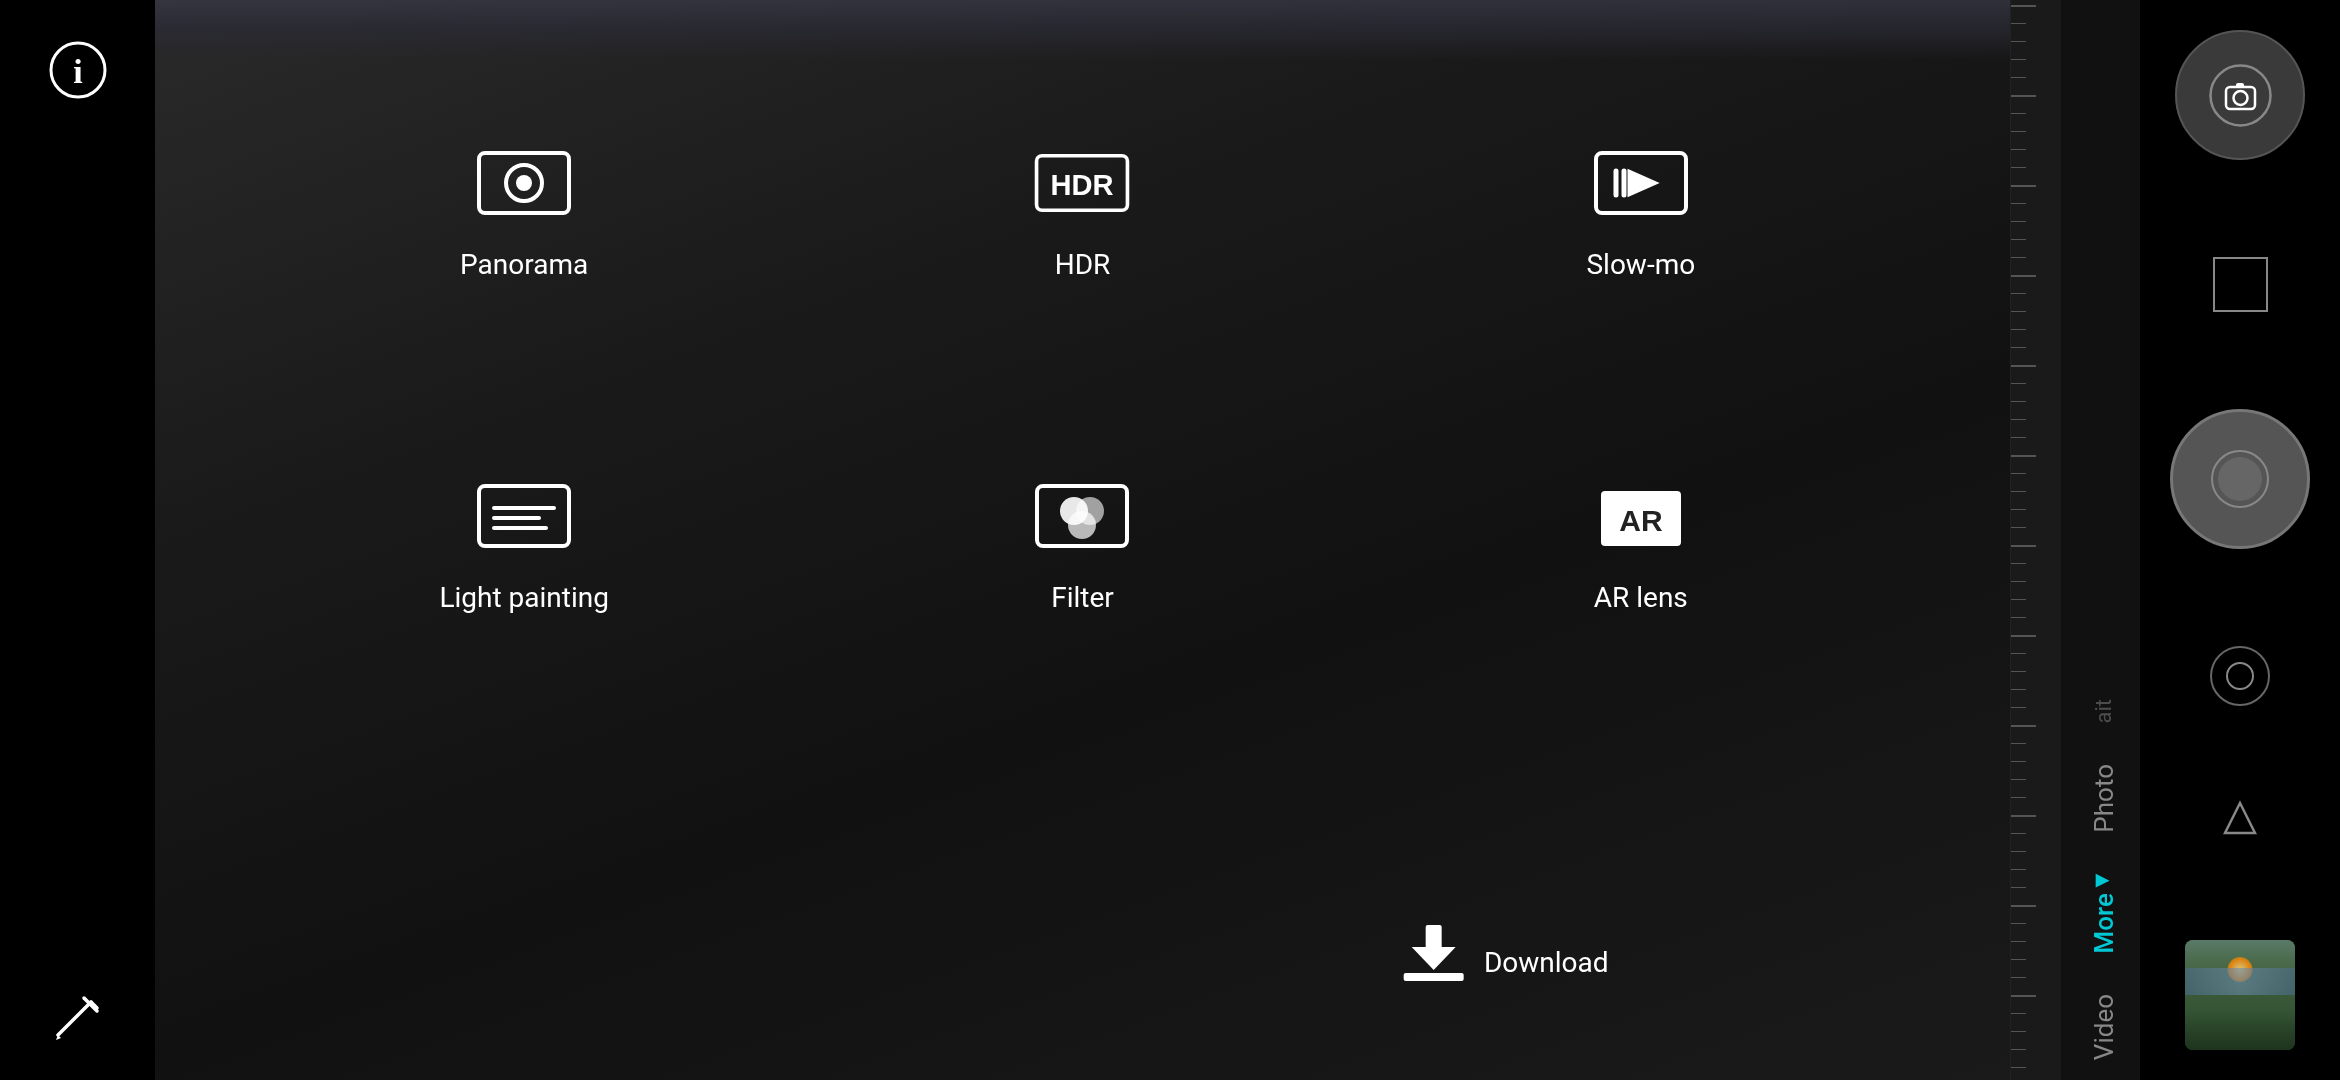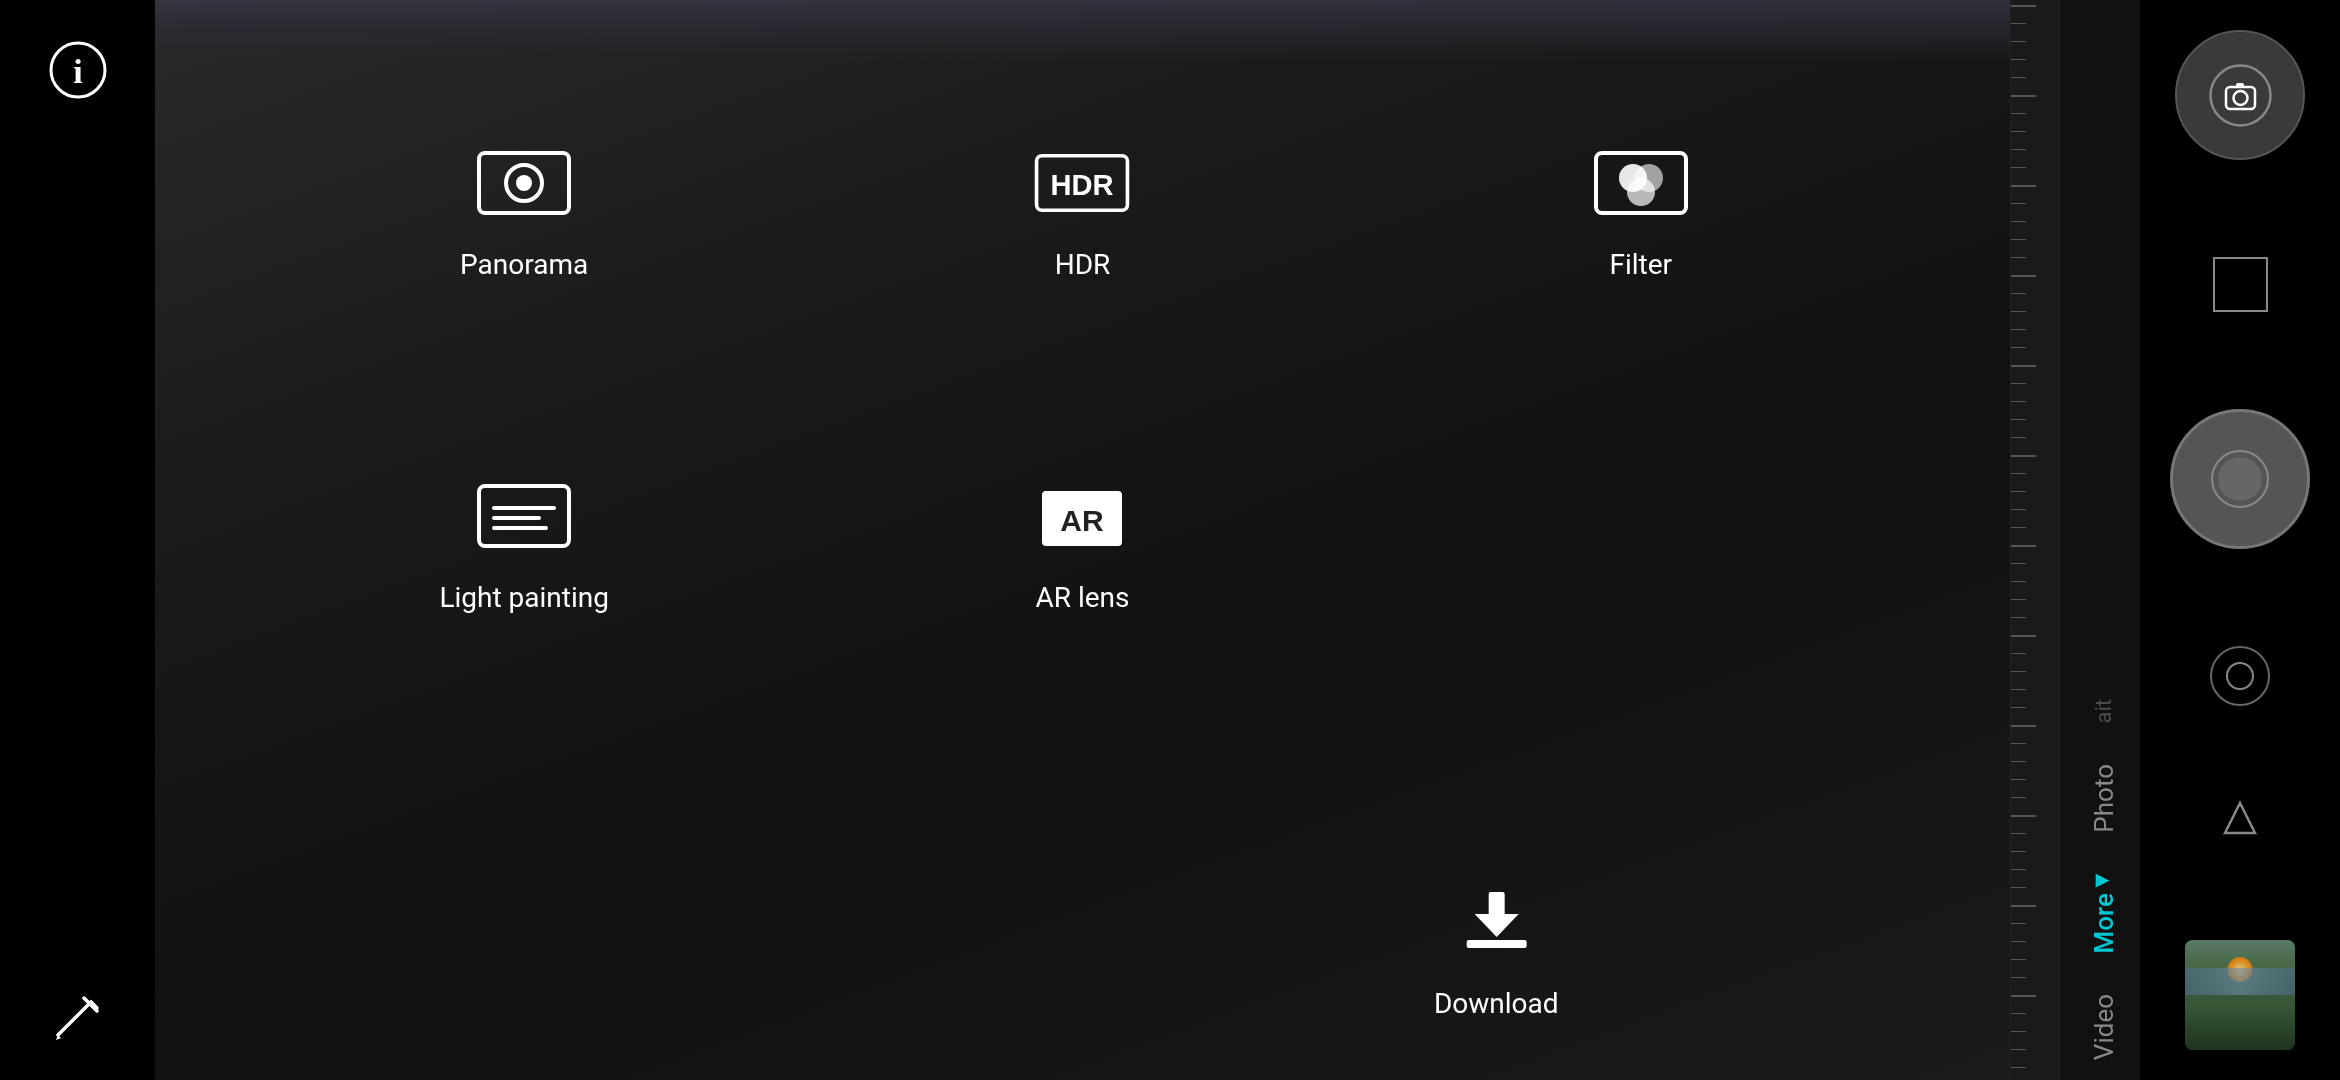--- a/index.html
+++ b/index.html
@@ -267,60 +267,71 @@
       <div class="mode-icon">
         <svg width="110" height="80" viewBox="0 0 110 80" fill="none">
           <rect x="5" y="10" width="100" height="60" rx="6" stroke="white" stroke-width="4"></rect>
           <text x="55" y="53" text-anchor="middle" fill="white" font-size="32" font-weight="bold" font-family="Arial">HDR</text>
         </svg>
       </div>
       <span class="mode-label">HDR</span>
     </div>
 
 
+    <div class="mode-item">
+      <div class="mode-icon">
+        <svg width="100" height="80" viewBox="0 0 100 80" fill="none">
+          <rect x="5" y="10" width="90" height="60" rx="6" stroke="white" stroke-width="4"></rect>
+          <polygon points="38,28 38,52 65,40" stroke="white" stroke-width="3" fill="white"></polygon>
+          <line x1="25" y1="28" x2="25" y2="52" stroke="white" stroke-width="5" stroke-linecap="round"></line>
+          <line x1="33" y1="28" x2="33" y2="52" stroke="white" stroke-width="5" stroke-linecap="round"></line>
+        </svg>
+      </div>
+      <span class="mode-label">Slow-mo</span>
+    </div>
+
+    <div class="mode-item">
+      <div class="mode-icon">
+        <svg width="100" height="80" viewBox="0 0 100 80" fill="none">
+          <rect x="5" y="10" width="90" height="60" rx="6" stroke="white" stroke-width="4"></rect>
+          <line x1="20" y1="32" x2="80" y2="32" stroke="white" stroke-width="4" stroke-linecap="round"></line>
+          <line x1="20" y1="42" x2="65" y2="42" stroke="white" stroke-width="4" stroke-linecap="round"></line>
+          <line x1="20" y1="52" x2="72" y2="52" stroke="white" stroke-width="4" stroke-linecap="round"></line>
+        </svg>
+      </div>
+      <span class="mode-label">Light painting</span>
+    </div>
 
     <div class="mode-item">
       <div class="mode-icon">
         <svg width="100" height="80" viewBox="0 0 100 80" fill="none">
           <rect x="5" y="10" width="90" height="60" rx="6" stroke="white" stroke-width="4"></rect>
           <circle cx="42" cy="35" r="14" fill="white" opacity="0.9"></circle>
           <circle cx="58" cy="35" r="14" fill="white" opacity="0.6"></circle>
           <circle cx="50" cy="49" r="14" fill="white" opacity="0.7"></circle>
         </svg>
       </div>
       <span class="mode-label">Filter</span>
     </div>
 
-    <div class="mode-item">
-      <div class="mode-icon">
-        <svg width="100" height="80" viewBox="0 0 100 80" fill="none">
-          <rect x="5" y="10" width="90" height="60" rx="6" stroke="white" stroke-width="4"></rect>
-          <line x1="20" y1="32" x2="80" y2="32" stroke="white" stroke-width="4" stroke-linecap="round"></line>
-          <line x1="20" y1="42" x2="65" y2="42" stroke="white" stroke-width="4" stroke-linecap="round"></line>
-          <line x1="20" y1="52" x2="72" y2="52" stroke="white" stroke-width="4" stroke-linecap="round"></line>
-        </svg>
-      </div>
-      <span class="mode-label">Light painting</span>
-    </div>
-
 
     <div class="mode-item">
       <div class="mode-icon">
         <svg width="100" height="80" viewBox="0 0 100 80" fill="none">
           <rect x="10" y="15" width="80" height="55" rx="4" fill="white"></rect>
           <text x="50" y="55" text-anchor="middle" fill="#222" font-size="30" font-weight="bold" font-family="Arial">AR</text>
         </svg>
       </div>
       <span class="mode-label">AR lens</span>
     </div>
 
 
   </div>
 
-  <div style="position:absolute; bottom: 60px; left: calc(100px + (100% - 200px) * 3/4 + 0px); transform: translateX(-50%); display: flex; flex-direction: column; align-items: center; cursor: pointer;">
+  <div style="position:absolute; bottom: 60px; left: calc(100px + (100% - 200px) * 3/4 + 0px); transform: translateX(-50%); display: flex; flex-direction: row; align-items: center; cursor: pointer;">
     <div class="mode-icon">
       <svg width="100" height="80" viewBox="0 0 100 80" fill="none">
         <polygon points="50,55 28,32 72,32" fill="white"></polygon>
         <rect x="42" y="10" width="16" height="28" rx="2" fill="white"></rect>
         <rect x="20" y="58" width="60" height="8" rx="2" fill="white"></rect>
       </svg>
     </div>
     <span class="mode-label">Download</span>
   </div>
 

